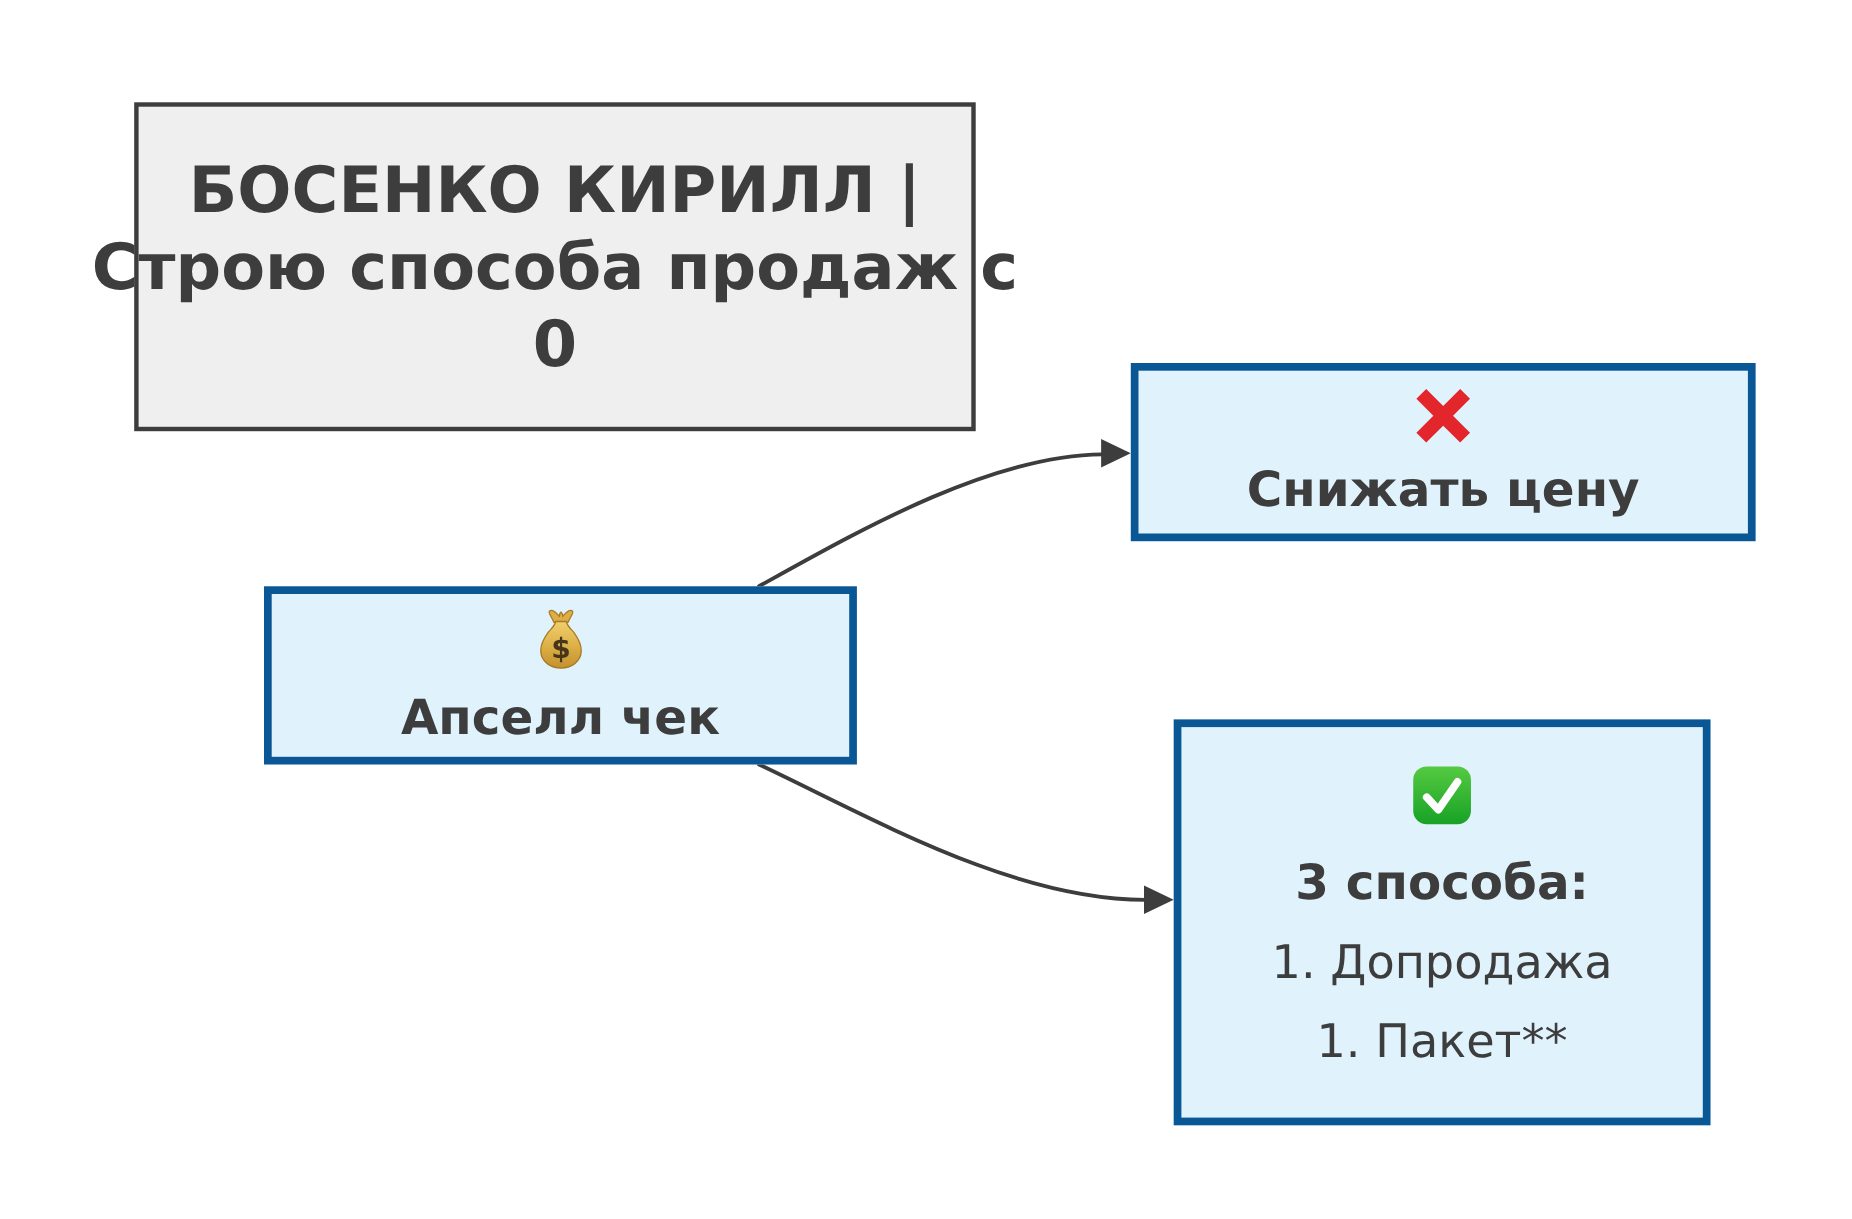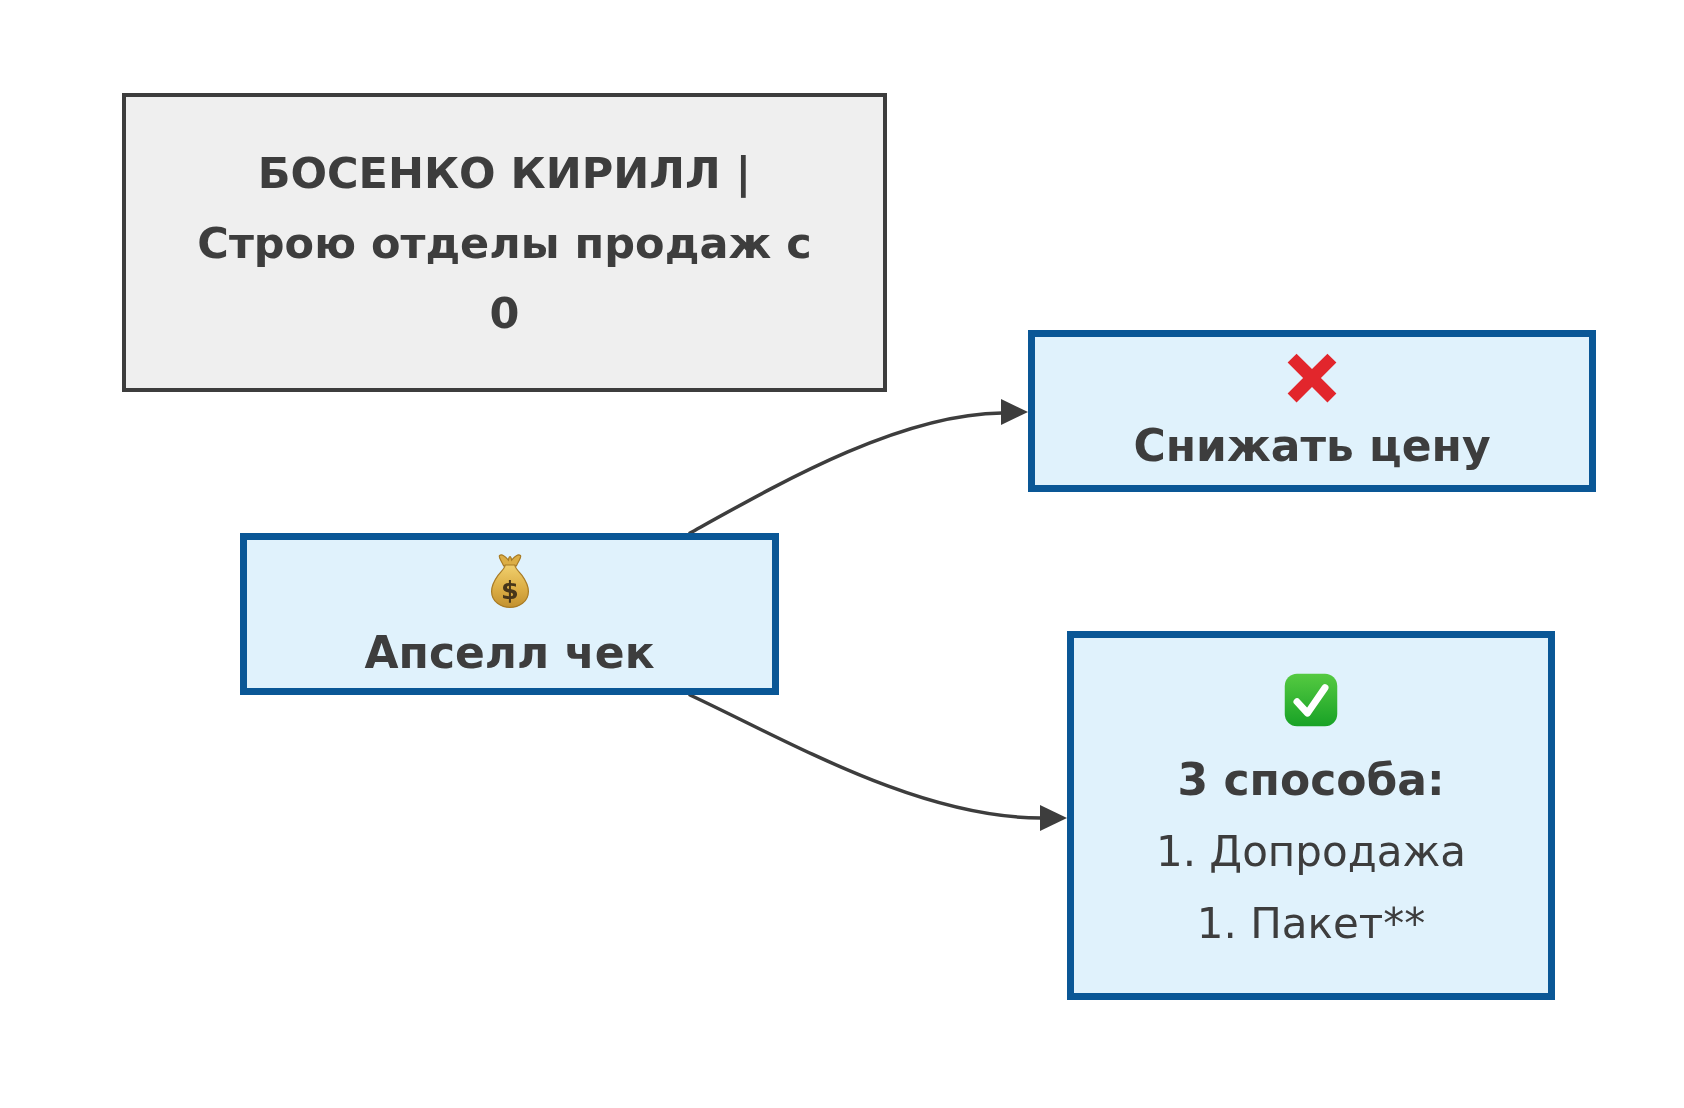--- a/index.html
+++ b/index.html
@@ -27,21 +27,21 @@
   .gray-card {
     left: 122px;
     top: 93px;
     width: 765px;
     height: 299px;
     background: #efefef;
     border: 4px solid #3d3d3d;
     flex-direction: column;
   }
   .gray-card .line {
-    font-size: 43px;
+    font-size: 58px;
     font-weight: bold;
     line-height: 70px;
     white-space: nowrap;
   }
   .blue-node {
     background: #e0f2fc;
     border: 7px solid #0a5796;
   }
   .topic-node {
     left: 240px;
@@ -50,21 +50,21 @@
     height: 162px;
   }
   .wrong-node {
     left: 1028px;
     top: 330px;
     width: 568px;
     height: 162px;
   }
   .methods-node {
     left: 1067px;
-    top: 631px;
+    top: 654px;
     width: 488px;
     height: 369px;
     flex-direction: column;
   }
   .node-row {
     display: flex;
     align-items: center;
     justify-content: center;
     gap: 16px;
     flex-direction: column;
@@ -108,21 +108,21 @@
       <polygon points="1028,412 1001,399 1001,425" fill="#3d3d3d"></polygon>
     </g>
     <g>
       <path d="M 690 695 C 790 742, 920 818, 1041 818" fill="none" stroke="#3d3d3d" stroke-width="3.5" stroke-linecap="round"></path>
       <polygon points="1067,818 1040,805 1040,831" fill="#3d3d3d"></polygon>
     </g>
   </svg>
 
   <div class="node gray-card">
     <div class="line">БОСЕНКО КИРИЛЛ |</div>
-    <div class="line">Строю отделы продаж с</div>
+    <div class="line">Строю способа продаж с</div>
     <div class="line">0</div>
   </div>
 
   <div class="node blue-node topic-node">
     <div class="node-row">
       <span class="icon">
         <svg width="48" height="60" viewBox="0 0 60 72" xmlns="http://www.w3.org/2000/svg">
           <defs>
             <linearGradient id="goldGrad" x1="0" y1="0" x2="0" y2="1">
               <stop offset="0" stop-color="#f0cf6d"></stop>

